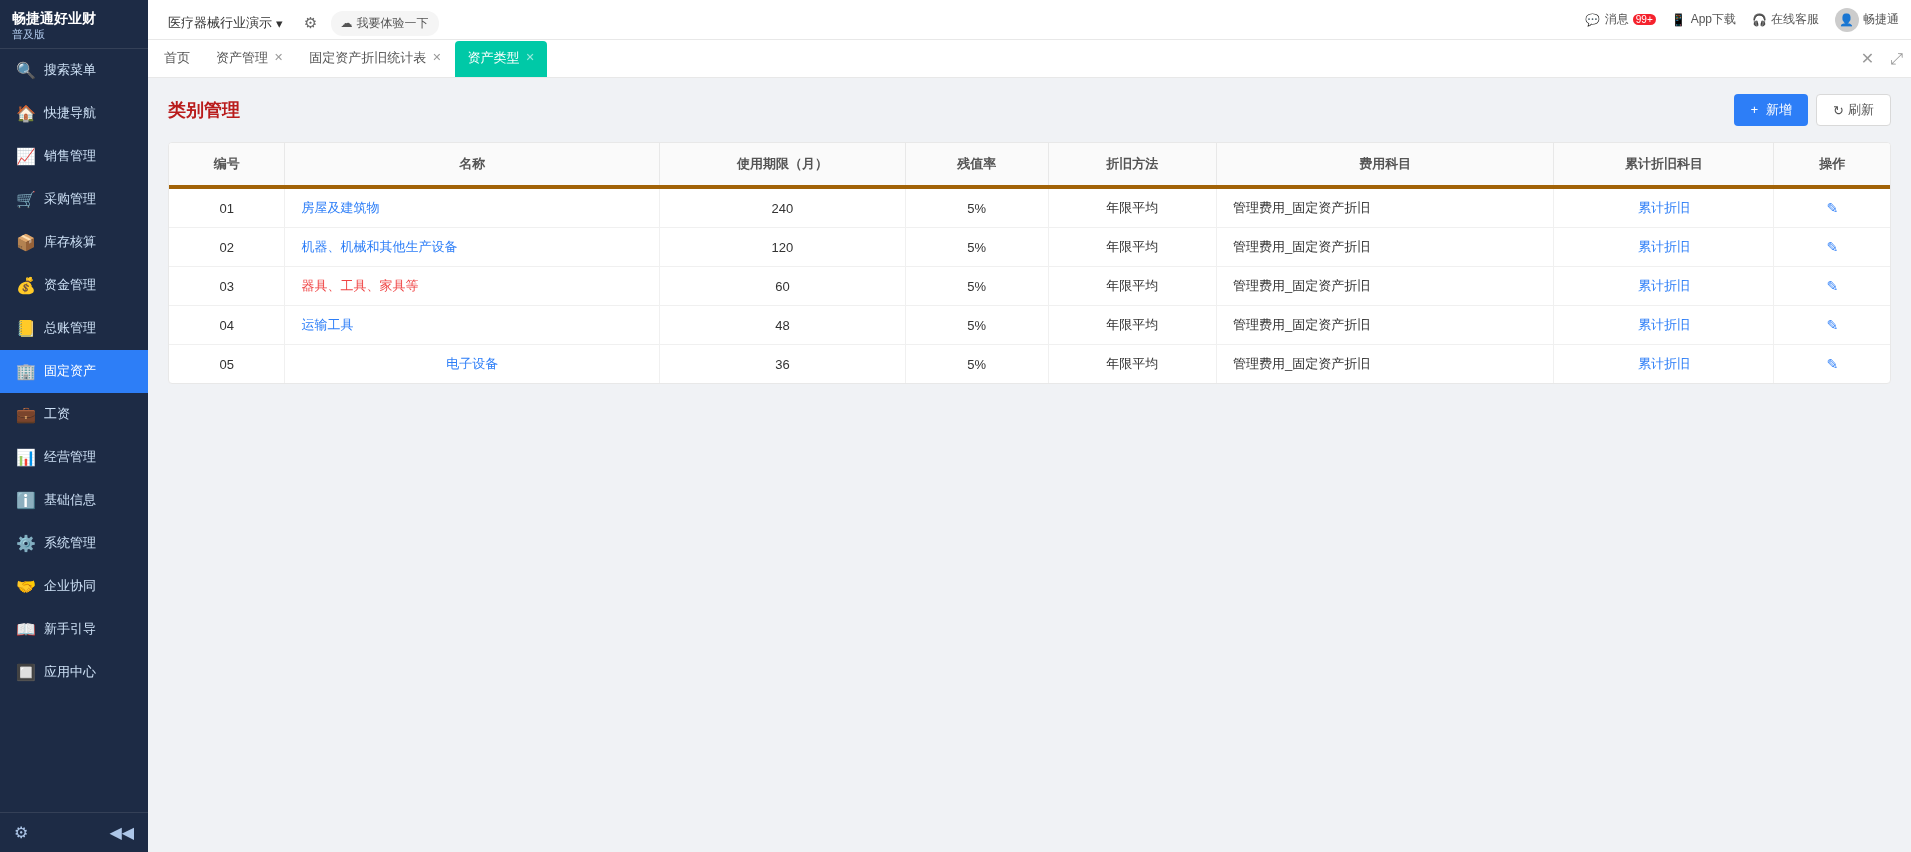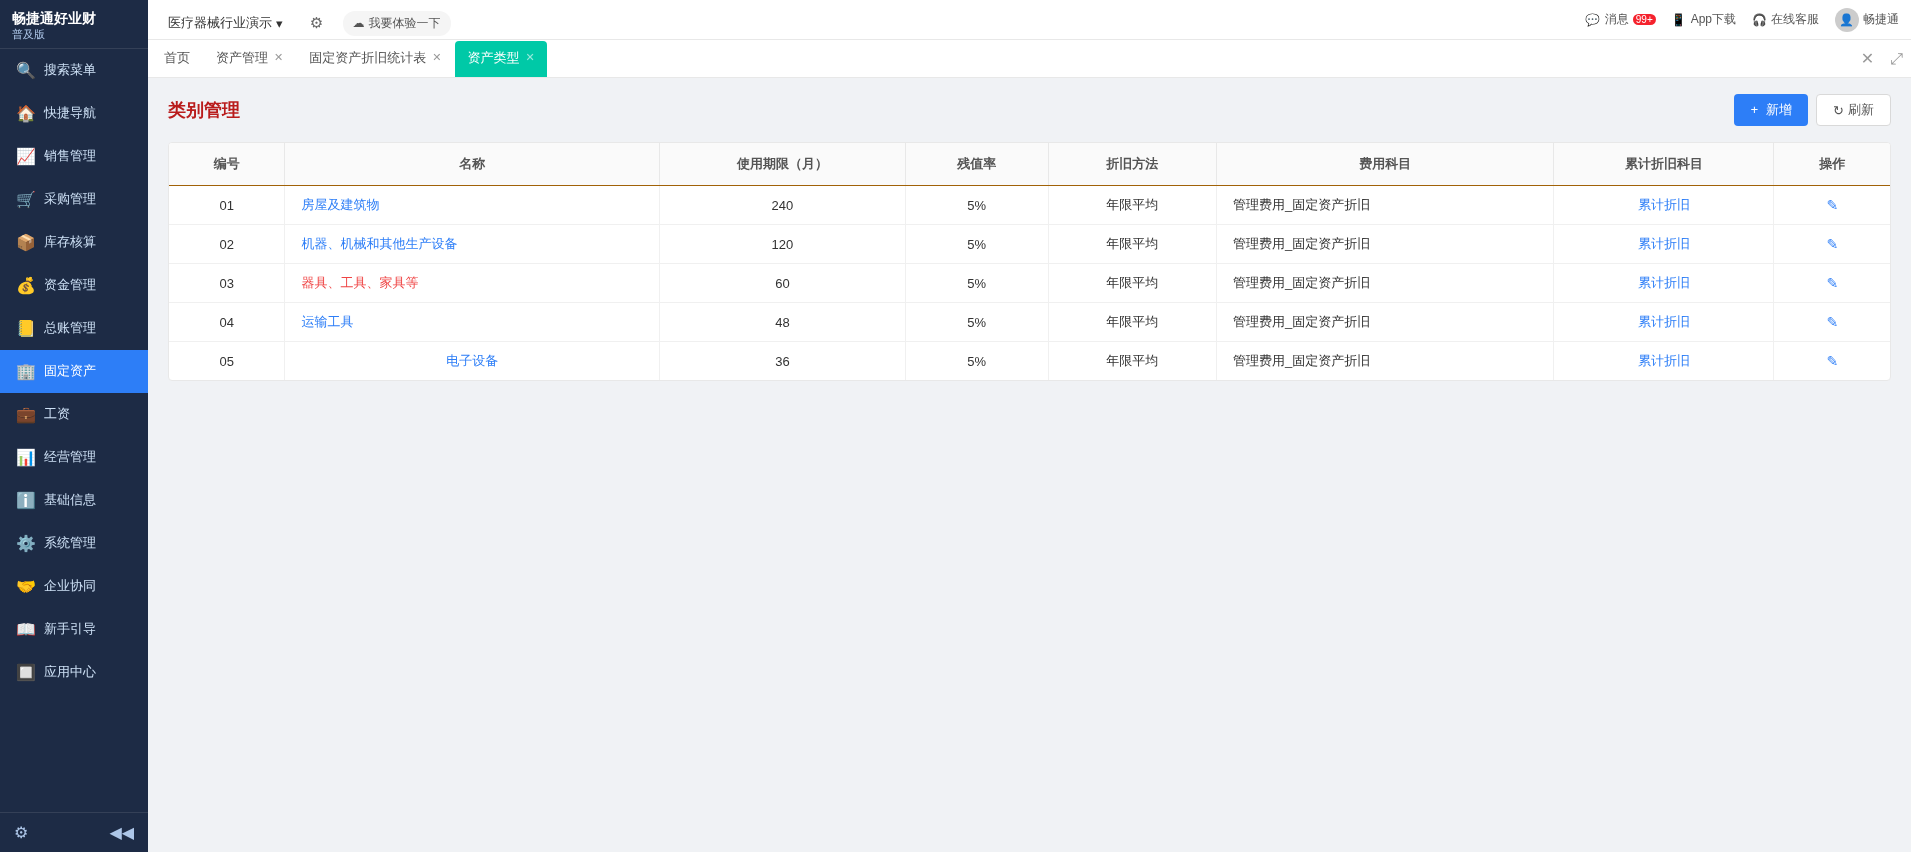--- a/index.html
+++ b/index.html
@@ -76,21 +76,21 @@
       height: 40px;
       display: flex;
       align-items: center;
       padding: 0 12px;
       border-bottom: 1px solid #e8e8e8;
       gap: 8px;
     }
     .topbar-left {
       display: flex;
       align-items: center;
-      gap: 12px;
+      gap: 6px;
       flex: 1;
       margin-top: 7px;
     }
     .company-selector {
       display: flex;
       align-items: center;
       gap: 4px;
       font-size: 13px;
       color: #333;
       cursor: pointer;
@@ -267,21 +267,21 @@
     }
     thead tr {
       background: #fafafa;
     }
     thead th {
       padding: 12px 16px;
       text-align: center;
       font-size: 13px;
       color: #555;
       font-weight: 600;
-      border-bottom: 1px solid #a16207;
+      border-bottom: 4px solid #a16207;
       border-right: 1px solid #e8e8e8;
       white-space: nowrap;
     }
     thead th:last-child { border-right: none; }
     tbody tr {
       border-bottom: 1px solid #f0f0f0;
       transition: background 0.15s;
     }
     tbody tr:last-child { border-bottom: none; }
     tbody td {

